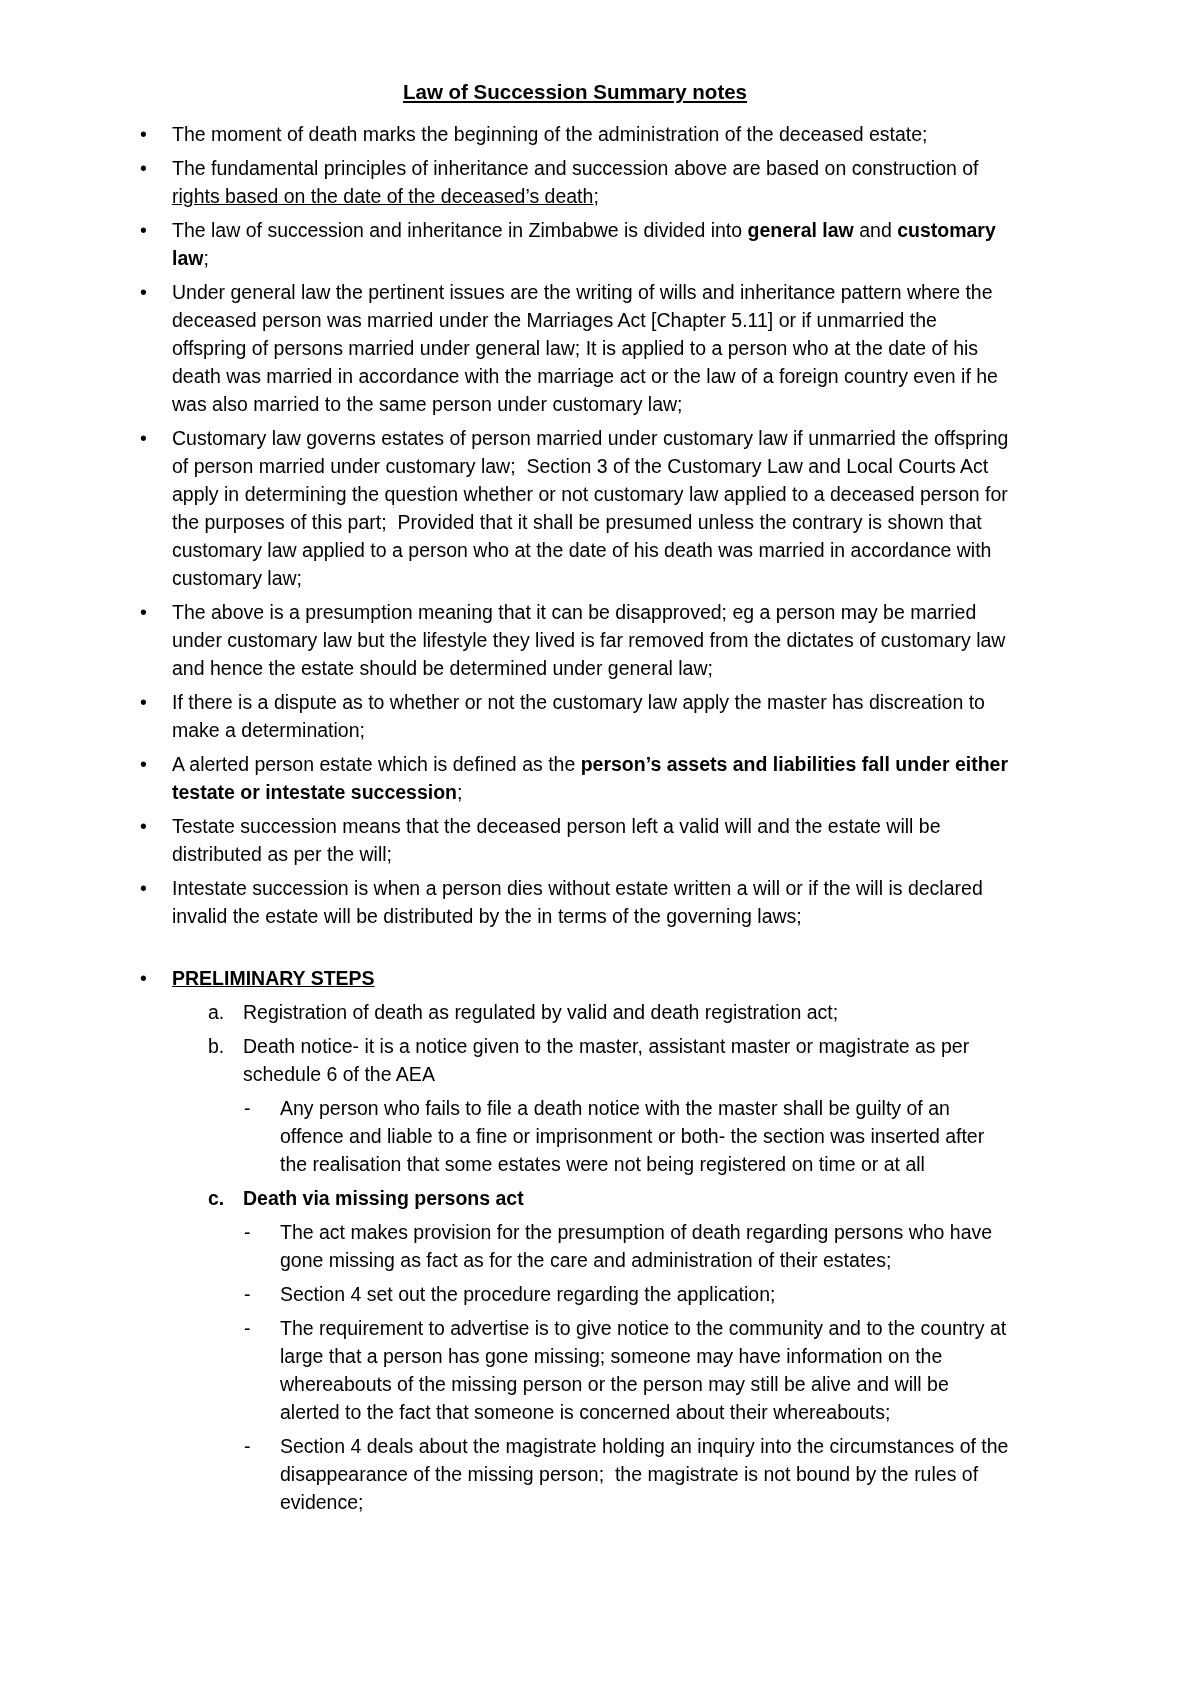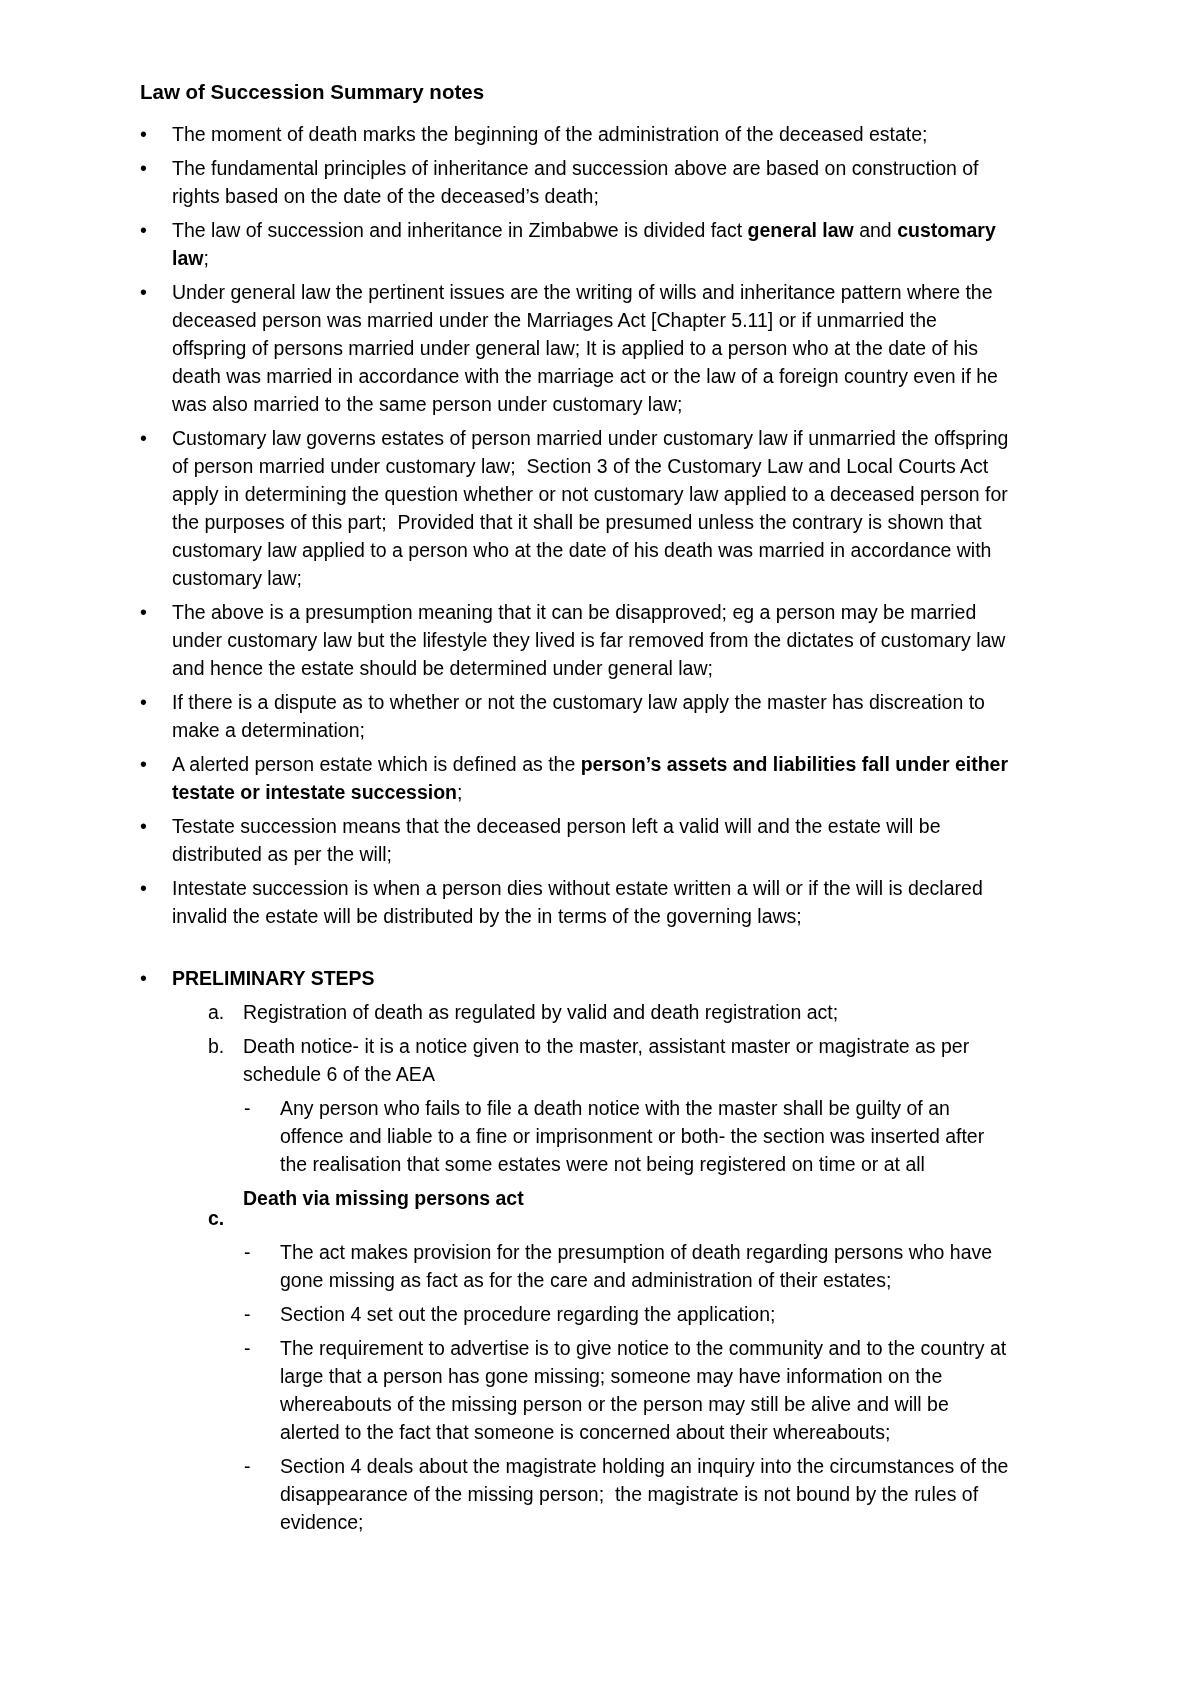--- a/index.html
+++ b/index.html
@@ -10,55 +10,56 @@
     box-sizing: border-box;
     padding: 78px 190px 40px 140px;
     background: #ffffff;
     color: #000000;
     font-family: "Liberation Sans", sans-serif;
     font-size: 19.5px;
     line-height: 28px;
     overflow: hidden;
   }
   .title {
-    text-align: left;
+    text-align: center;
     font-weight: 700;
     font-size: 20.5px;
+    text-decoration: underline;
     margin-bottom: 14px;
   }
   .section + .section { margin-top: 34px; }
   .li { display: flex; margin-bottom: 6px; }
   .marker { flex: 0 0 auto; }
   .l1 > .marker { width: 32px; }
   .l2 { margin-left: 68px; }
   .l2 > .marker { width: 35px; }
   .l3 { margin-left: 104px; }
   .l3 > .marker { width: 36px; }
   .text { flex: 1 1 auto; white-space: pre-wrap; }
-  .b { font-weight: 700; margin-top: 20px; }
-  .u { }
+  .b { font-weight: 700; }
+  .u { text-decoration: underline; }
 </style>
 </head>
 <body>
 
 <div class="page">
   <div class="title">Law of Succession Summary notes</div>
   <div id="doc-body">
       <div class="section">
         <div class="li l1">
           <span class="marker">•</span>
           <span class="text"><span>The moment of death marks the beginning of the administration of the deceased estate;</span></span>
         </div>
         <div class="li l1">
           <span class="marker">•</span>
           <span class="text"><span>The fundamental principles of inheritance and succession above are based on construction of </span><span class="u">rights based on the date of the deceased’s death</span><span>;</span></span>
         </div>
         <div class="li l1">
           <span class="marker">•</span>
-          <span class="text"><span>The law of succession and inheritance in Zimbabwe is divided fact </span><span class="b">general law</span><span> and </span><span class="b">customary law</span><span>;</span></span>
+          <span class="text"><span>The law of succession and inheritance in Zimbabwe is divided into </span><span class="b">general law</span><span> and </span><span class="b">customary law</span><span>;</span></span>
         </div>
         <div class="li l1">
           <span class="marker">•</span>
           <span class="text"><span>Under general law the pertinent issues are the writing of wills and inheritance pattern where the deceased person was married under the Marriages Act [Chapter 5.11] or if unmarried the offspring of persons married under general law; It is applied to a person who at the date of his death was married in accordance with the marriage act or the law of a foreign country even if he was also married to the same person under customary law;</span></span>
         </div>
         <div class="li l1">
           <span class="marker">•</span>
           <span class="text"><span>Customary law governs estates of person married under customary law if unmarried the offspring of person married under customary law;  Section 3 of the Customary Law and Local Courts Act apply in determining the question whether or not customary law applied to a deceased person for the purposes of this part;  Provided that it shall be presumed unless the contrary is shown that customary law applied to a person who at the date of his death was married in accordance with customary law;</span></span>
         </div>
         <div class="li l1">

